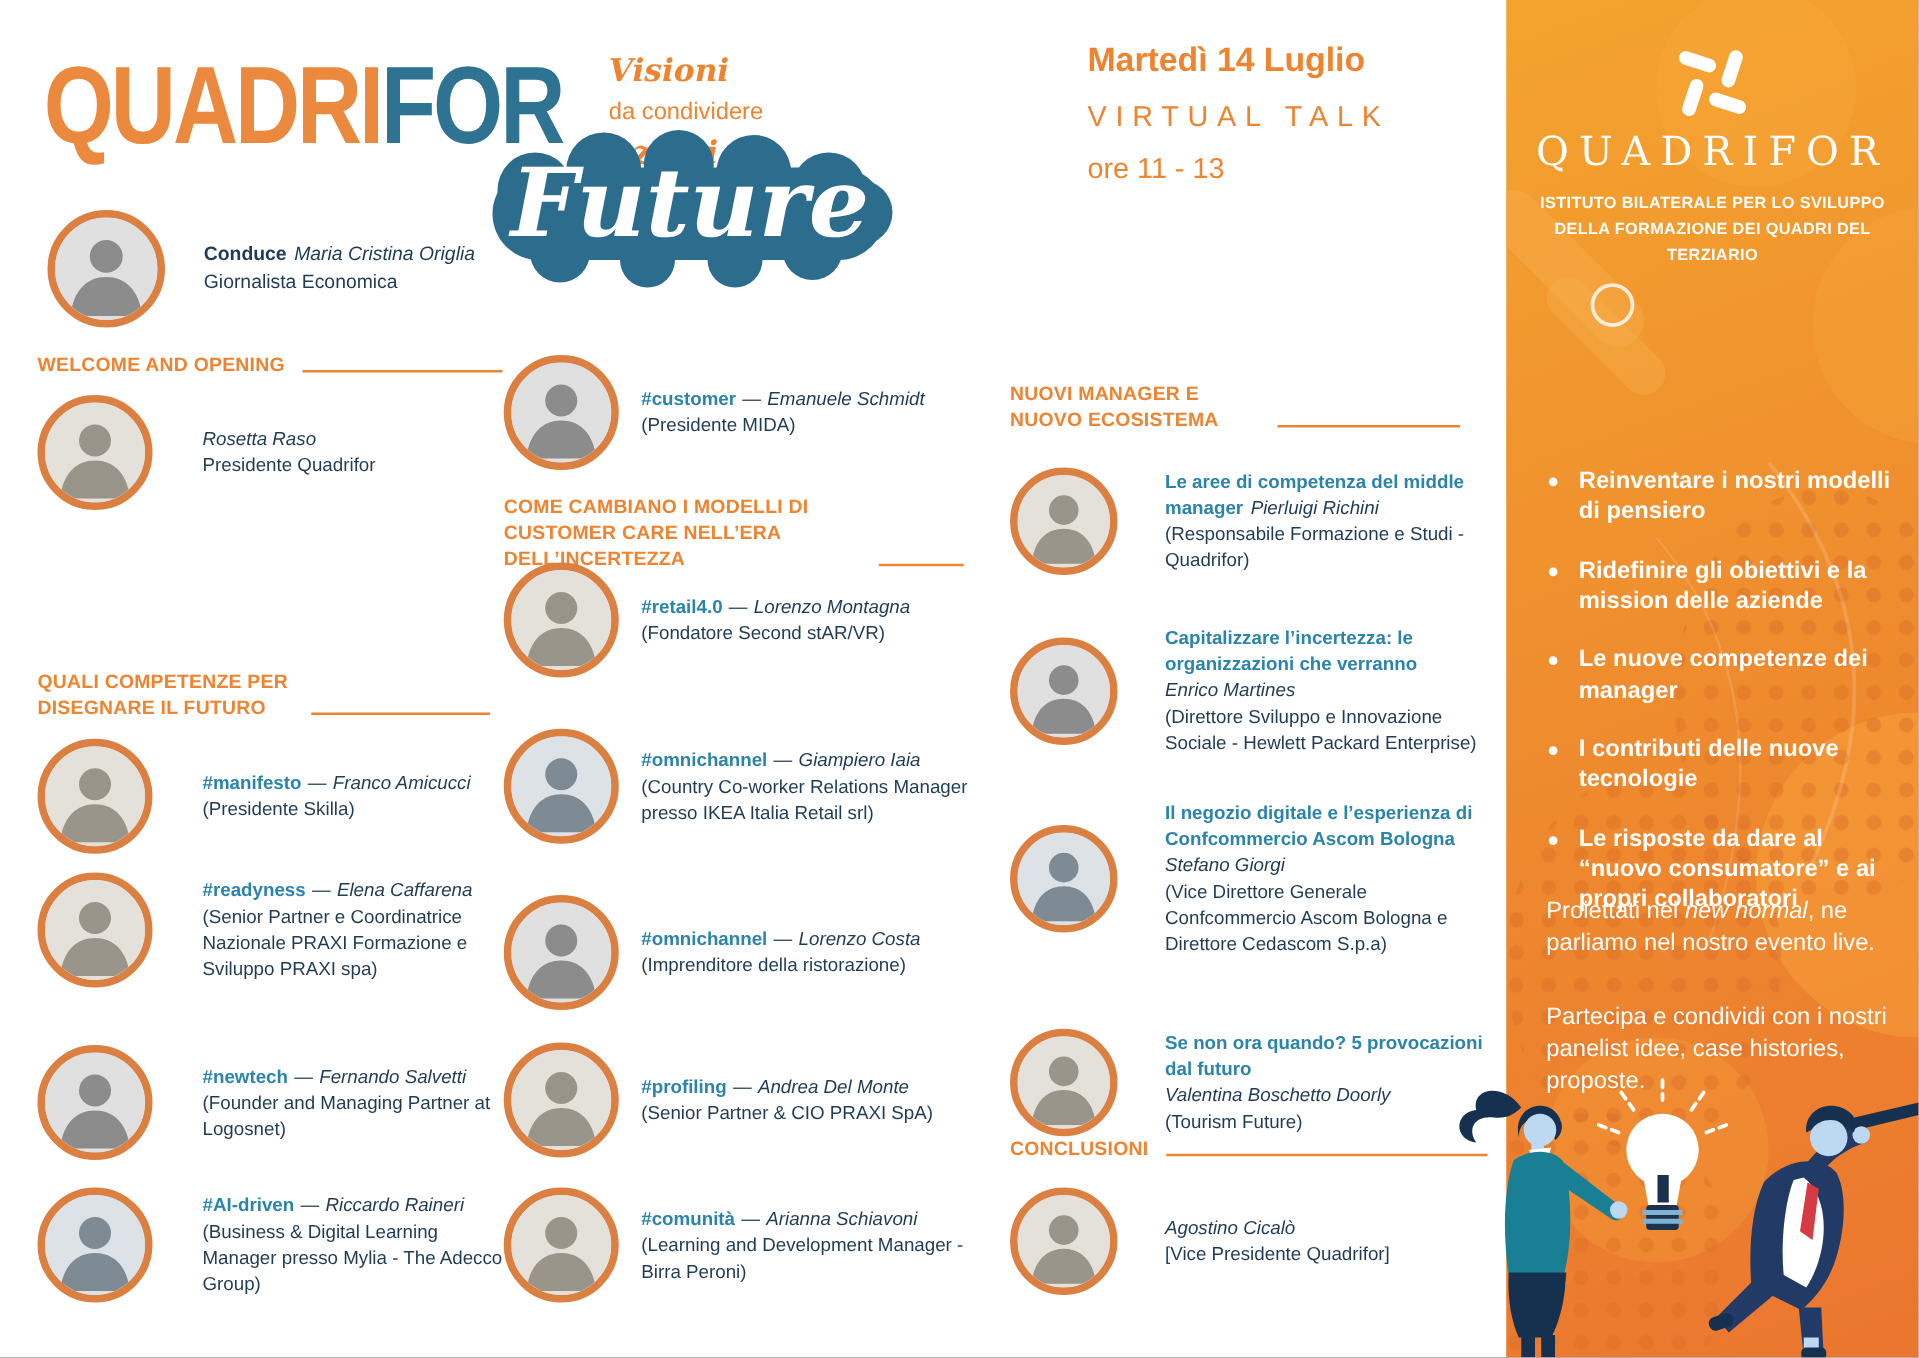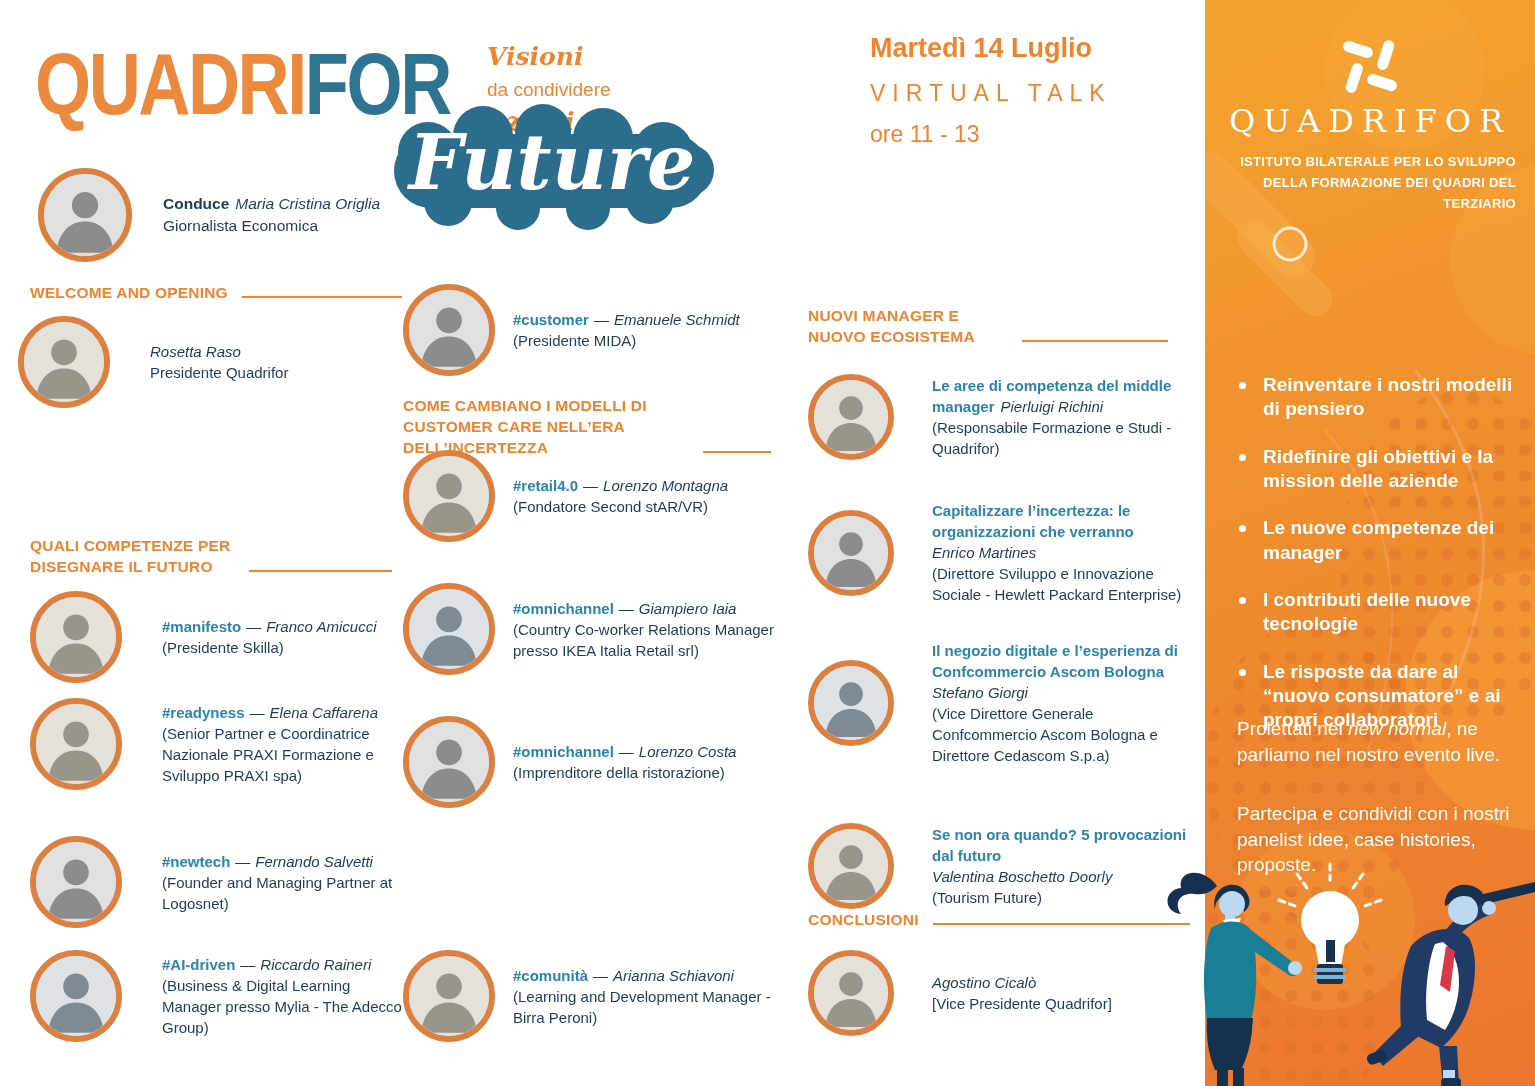--- a/index.html
+++ b/index.html
@@ -52,21 +52,21 @@
        font-size:15.5px;letter-spacing:.2px;line-height:1.35;}
   .sec .line{flex:1;height:2px;background:#EE8330;margin:0 0 6px 14px;}
 
   
   .sidebar{position:absolute;left:1205px;top:0;width:330px;height:1086px;
            background:linear-gradient(160deg,#F4A42E 0%,#EF8E2E 45%,#EB762F 100%);}
   .sidebar .deco{position:absolute;inset:0;}
   .sb-mark{position:absolute;left:0;right:0;top:32px;display:flex;justify-content:center;}
   .sb-name{position:absolute;left:0;right:0;top:102px;text-align:center;color:#fff;
            font-family:"DejaVu Serif",serif;font-size:32px;letter-spacing:8px;}
-  .sb-inst{position:absolute;left:50%;transform:translateX(-50%);top:152px;width:292px;text-align:right;
+  .sb-inst{position:absolute;left:50%;transform:translateX(-50%);top:152px;width:292px;text-align:center;
            color:#fff;font-size:13px;font-weight:bold;letter-spacing:.3px;line-height:1.6;}
   .sb-bullets{position:absolute;left:32px;top:373px;width:276px;list-style:none;margin:0;padding:0;color:#fff;}
   .sb-bullets li{position:relative;padding-left:26px;font-size:19px;font-weight:bold;line-height:1.28;margin-bottom:23px;}
   .sb-bullets li::before{content:"";position:absolute;left:2px;top:9px;width:7px;height:7px;border-radius:50%;background:#fff;}
   .sb-para{position:absolute;left:32px;width:276px;color:#fff;font-size:19px;line-height:1.35;}
   .sb-para .it{font-style:italic;}
   .p1{top:716px;} .p2{top:801px;}
   .illustration{position:absolute;left:1145px;top:858px;width:390px;height:228px;}
 </style>
 </head>
@@ -126,21 +126,21 @@
       <div><span class="bold">Conduce</span><span class="name inline-name">Maria Cristina Origlia</span></div>
       <div>Giornalista Economica</div>
     </div>
   </div>
 
   <div class="sec" style="left:30px;top:283px;width:372px;">
     <span>WELCOME AND OPENING</span>
     <div class="line"></div>
   </div>
 
-  <div class="speaker c1" style="left:18px;top:316px;width:380px;">
+  <div class="speaker c1" style="left:30px;top:316px;width:380px;">
     <div class="photo">
       <svg viewBox="0 0 100 100">
           <rect class="ph-bg" width="100" height="100"></rect>
           <circle class="ph-person" cx="50" cy="38" r="16"></circle>
           <path class="ph-person" d="M15 96 C18 70 32 58 50 58 C68 58 82 70 85 96 Z"></path>
         </svg>
     </div>
     <div class="sp-text">
       <div><span class="name">Rosetta Raso</span></div>
       <div>Presidente Quadrifor</div>
@@ -263,20 +263,33 @@
           <circle class="ph-person" cx="50" cy="38" r="16"></circle>
           <path class="ph-person" d="M15 96 C18 70 32 58 50 58 C68 58 82 70 85 96 Z"></path>
         </svg>
     </div>
     <div class="sp-text">
       <div><span class="hashtag">#omnichannel</span><span class="dash">—</span><span class="name">Lorenzo Costa</span></div>
       <div>(Imprenditore della ristorazione)</div>
     </div>
   </div>
 
+  <div class="speaker c2" style="left:403px;top:834px;width:372px;">
+    <div class="photo">
+      <svg viewBox="0 0 100 100">
+          <rect class="ph-bg" width="100" height="100"></rect>
+          <circle class="ph-person" cx="50" cy="38" r="16"></circle>
+          <path class="ph-person" d="M15 96 C18 70 32 58 50 58 C68 58 82 70 85 96 Z"></path>
+        </svg>
+    </div>
+    <div class="sp-text">
+      <div><span class="hashtag">#profiling</span><span class="dash">—</span><span class="name">Andrea Del Monte</span></div>
+      <div>(Senior Partner &amp; CIO PRAXI SpA)</div>
+    </div>
+  </div>
 
   <div class="speaker c2" style="left:403px;top:950px;width:372px;">
     <div class="photo">
       <svg viewBox="0 0 100 100">
           <rect class="ph-bg" width="100" height="100"></rect>
           <circle class="ph-person" cx="50" cy="38" r="16"></circle>
           <path class="ph-person" d="M15 96 C18 70 32 58 50 58 C68 58 82 70 85 96 Z"></path>
         </svg>
     </div>
     <div class="sp-text">

